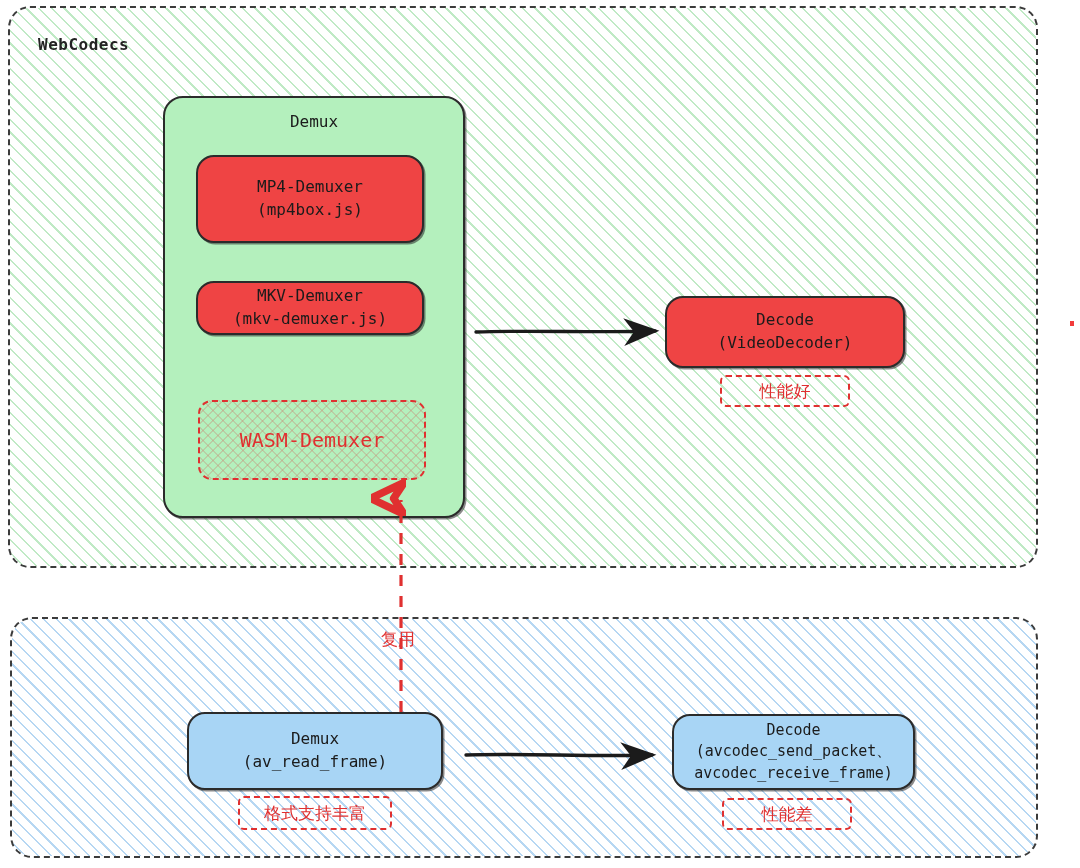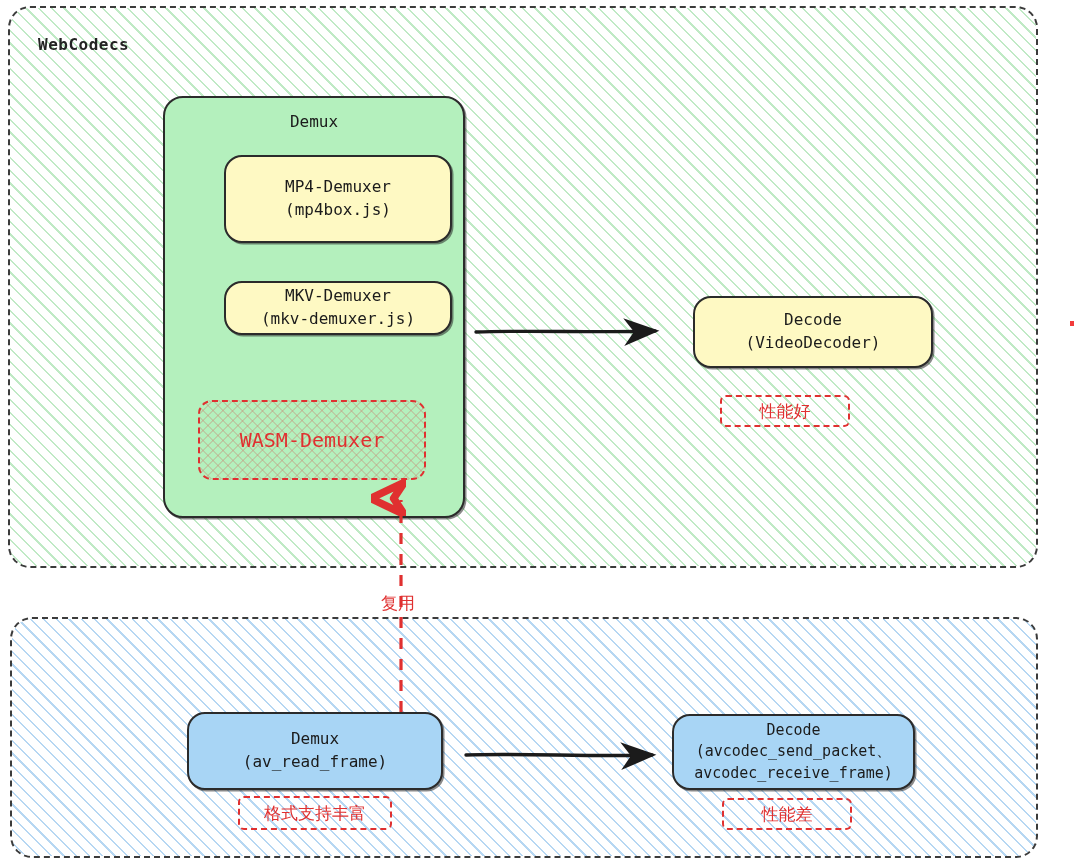--- a/index.html
+++ b/index.html
@@ -47,21 +47,21 @@
   
   .box{
     position:absolute;z-index:3;box-sizing:border-box;
     border:2.5px solid #2b2b2b;
     border-radius:18px;
     display:flex;flex-direction:column;align-items:center;justify-content:center;
     text-align:center;color:#1b1b1b;
     font-size:16px;line-height:1.42;white-space:pre-line;
     box-shadow:1.5px 1.5px 0 rgba(40,40,40,.55);
   }
-  .box.green{background:#fef9c3;margin-left:28px;}
+  .box.green{background:#ef4444;}
   .box.blue{background:#a8d5f5;}
 
   
   .group{
     position:absolute;z-index:2;box-sizing:border-box;
     border:2.5px solid #2b2b2b;border-radius:20px;
     background:#b4f0bd;
     box-shadow:1.5px 1.5px 0 rgba(40,40,40,.55);
   }
   .group-title{
@@ -96,20 +96,21 @@
     color:#e03030;font-size:17px;white-space:pre;
     font-family:"DejaVu Sans","Liberation Sans",sans-serif;
   }
 
   
   svg.conn{position:absolute;left:0;top:0;width:1080px;height:868px;z-index:6;pointer-events:none;overflow:visible;}
 
   .reuse-label{
     position:absolute;z-index:7;color:#e03030;font-size:17px;white-space:pre;
     font-family:"DejaVu Sans","Liberation Sans",sans-serif;
+    margin-top:36px;
   }
   .speck{position:absolute;z-index:7;width:4px;height:5px;background:#f23b3b;}
 </style>
 </head>
 <body>
 
 <div class="stage">
 
   <div class="region" id="region-webcodecs" style="left:8px;top:6px;width:1030px;height:562px;">
     <div class="hatch"></div>
@@ -125,21 +126,21 @@
 
   <div class="box green" style="left:196px;top:281px;width:228px;height:54px;">MKV-Demuxer
 (mkv-demuxer.js)</div>
 
   <div class="red-box hatched" style="left:198px;top:400px;width:228px;height:80px;">WASM-Demuxer</div>
 
 
   <div class="box green" style="left:665px;top:296px;width:240px;height:72px;">Decode
 (VideoDecoder)</div>
 
-  <div class="tag" style="left:720px;top:375px;width:130px;height:32px;margin-top:20px;">性能好</div>
+  <div class="tag" style="left:720px;top:375px;width:130px;height:32px;">性能好</div>
 
   <div class="region" id="region-wasm" style="left:10px;top:617px;width:1028px;height:241px;">
     <div class="hatch"></div>
   </div>
 
   <div class="box blue" style="left:187px;top:712px;width:256px;height:78px;">Demux
 (av_read_frame)</div>
 
   <div class="tag" style="left:238px;top:796px;width:154px;height:34px;">格式支持丰富</div>
 

